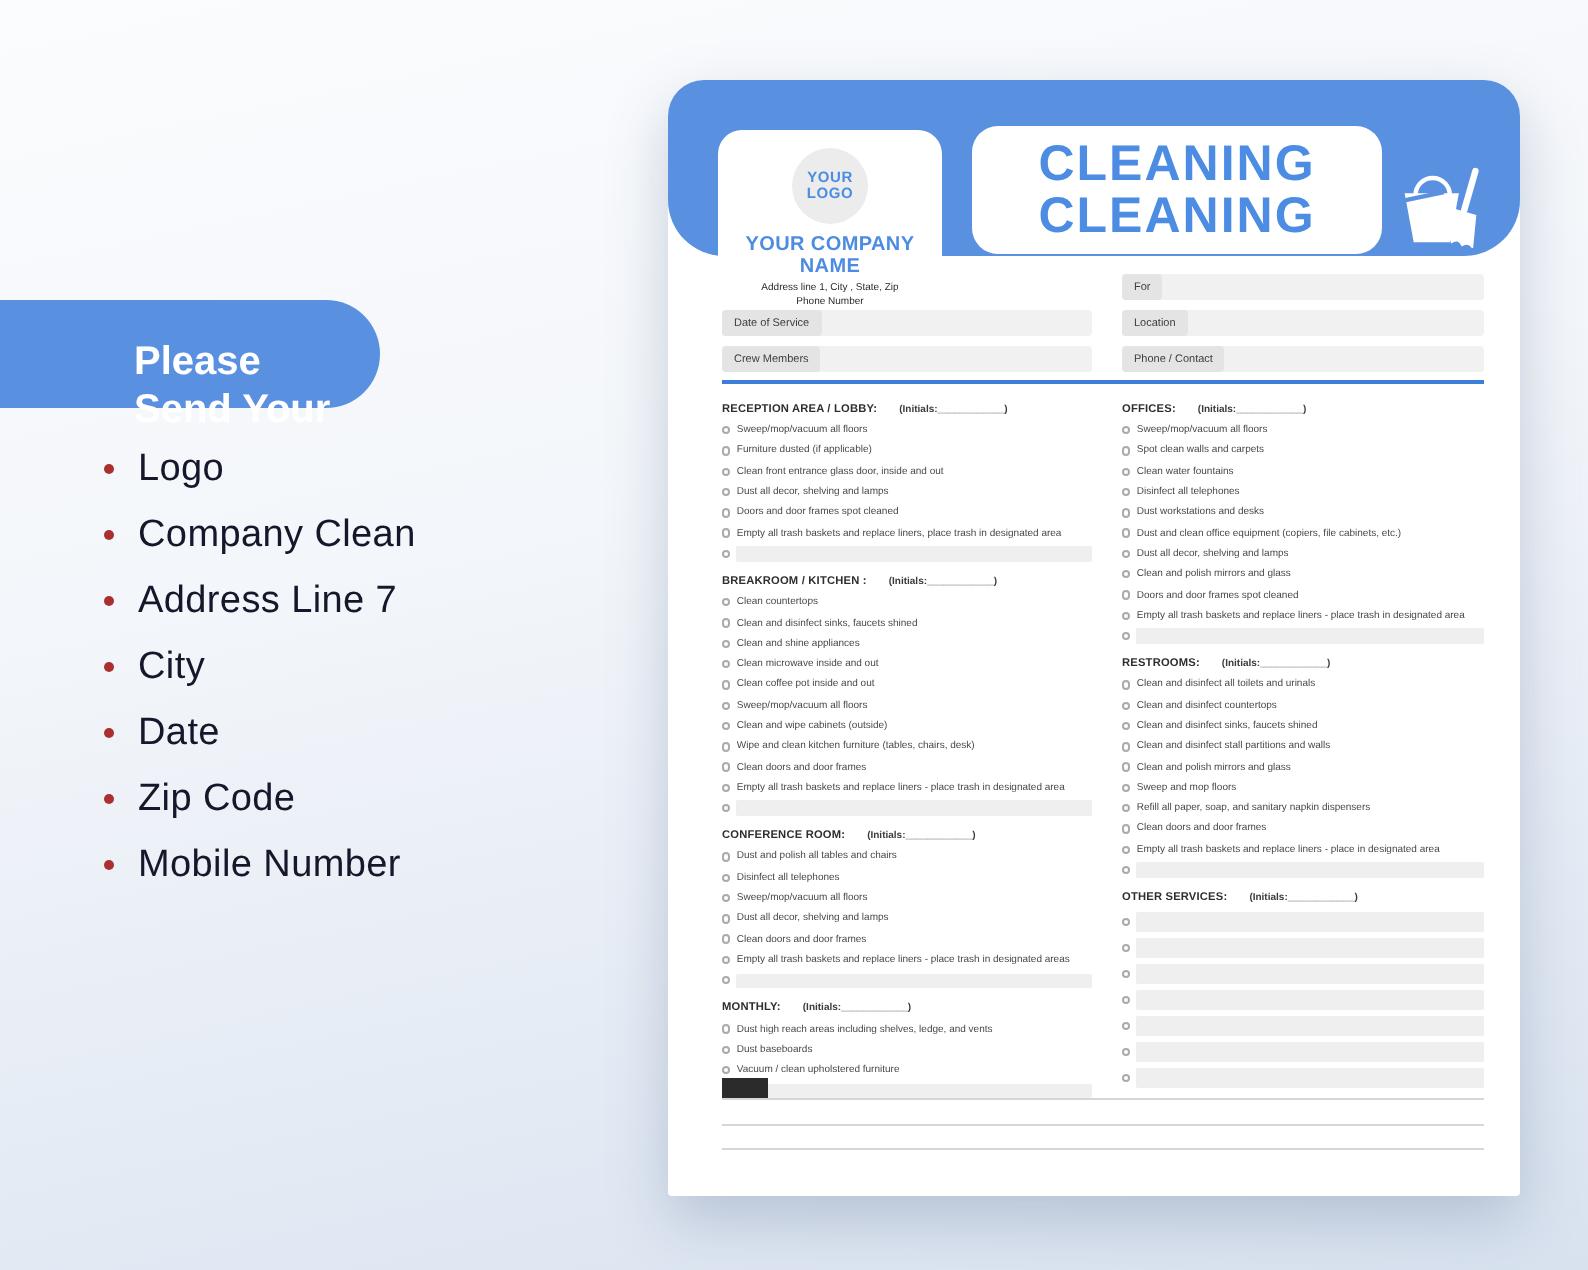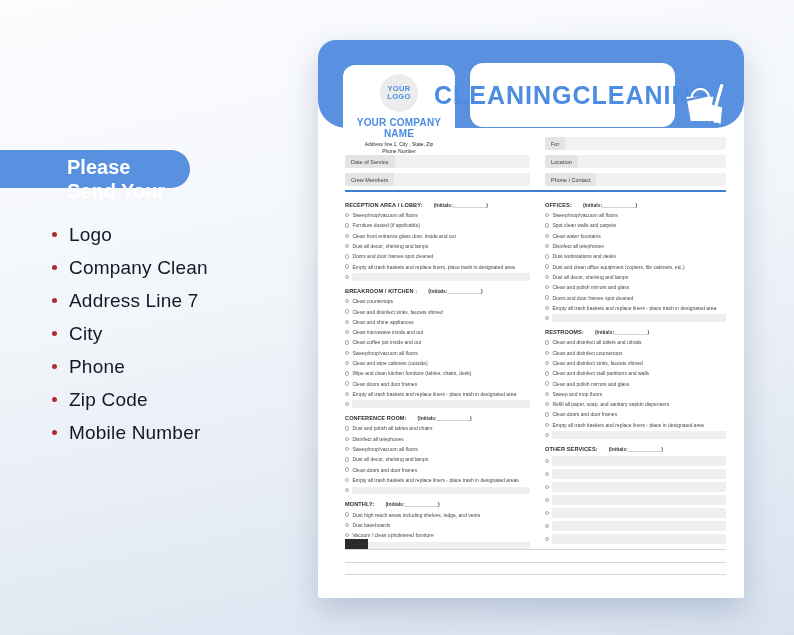--- a/index.html
+++ b/index.html
@@ -4,48 +4,48 @@
 <style>
   html,body{margin:0;padding:0;background:#fff;}
   .canvas{
     position:relative;width:794px;height:635px;overflow:hidden;
     font-family:"Liberation Sans","DejaVu Sans",sans-serif;
     background:linear-gradient(168deg,#fbfcfe 0%,#f3f6fa 40%,#e6ecf5 70%,#d8e2ef 100%);
   }
 
   
   .send-badge{
-    position:absolute;left:0;top:150px;width:190px;height:38px;
+    position:absolute;left:0;top:150px;width:190px;height:54px;
     background:#5a90e0;border-radius:0 27px 27px 0;
     color:#fff;font-weight:bold;font-size:20px;line-height:1.18;
-    padding:6px 0 0 67px;box-sizing:border-box;
+    padding:20px 0 0 67px;box-sizing:border-box;
   }
   .req-list{position:absolute;left:52px;top:218px;margin:0;padding:0;list-style:none;}
   .req-item{height:33px;display:flex;align-items:center;}
   .bullet{width:5px;height:5px;border-radius:50%;background:#ab2f2f;margin-right:12px;flex-shrink:0;}
   .req-label{font-size:19px;color:#17172b;font-weight:500;letter-spacing:.2px;}
 
   
   .page{
-    position:absolute;left:318px;top:40px;width:426px;height:558px;
+    position:absolute;left:334px;top:40px;width:426px;height:558px;
     background:#fff;border-radius:18px 18px 2px 2px;
     box-shadow:0 12px 30px rgba(90,110,145,.30);
   }
   .band{position:absolute;left:0;top:0;width:426px;height:88px;background:#5a90e0;border-radius:18px 18px 28px 28px;}
 
   .company-card{position:absolute;left:25px;top:25px;width:112px;height:98px;background:#fff;border-radius:12px;text-align:center;}
   .logo-circle{width:38px;height:38px;border-radius:50%;background:#ececec;margin:9px auto 0;
     display:flex;flex-direction:column;align-items:center;justify-content:center;
     color:#4c8ce2;font-weight:bold;font-size:7.5px;line-height:1.1;letter-spacing:.3px;}
   .company-name{margin-top:5px;font-size:10px;font-weight:bold;color:#4c8ce2;letter-spacing:.2px;}
   .company-addr{margin-top:2px;font-size:5px;color:#2b2b2b;line-height:1.35;}
   .company-phone{font-size:5px;color:#2b2b2b;line-height:1.35;}
 
   .title-card{position:absolute;left:152px;top:23px;width:205px;height:64px;background:#fff;border-radius:13px;
-    display:flex;flex-direction:row;align-items:center;justify-content:center;}
+    display:flex;flex-direction:column;align-items:center;justify-content:center;}
   .title-line{font-size:25px;font-weight:800;color:#4c8ce2;line-height:1.06;letter-spacing:1px;}
 
   .bucket-icon{position:absolute;left:362px;top:42px;width:47px;height:42px;}
 
   
   .field{position:absolute;height:13px;background:#f1f1f1;border-radius:2px;display:flex;align-items:stretch;}
   .field-label{background:#e4e4e4;border-radius:2px;display:flex;align-items:center;
     padding:0 6px;font-size:5.5px;color:#3d3d3d;white-space:nowrap;}
   .f-for{left:227px;top:97px;width:181px;}
   .f-date{left:27px;top:115px;width:185px;}
@@ -95,21 +95,21 @@
       <li class="req-item">
         <span class="bullet"></span>
         <span class="req-label">Address Line 7</span>
       </li>
       <li class="req-item">
         <span class="bullet"></span>
         <span class="req-label">City</span>
       </li>
       <li class="req-item">
         <span class="bullet"></span>
-        <span class="req-label">Phone</span>
+        <span class="req-label">Date</span>
       </li>
       <li class="req-item">
         <span class="bullet"></span>
         <span class="req-label">Zip Code</span>
       </li>
       <li class="req-item">
         <span class="bullet"></span>
         <span class="req-label">Mobile Number</span>
       </li>
     </ul>

